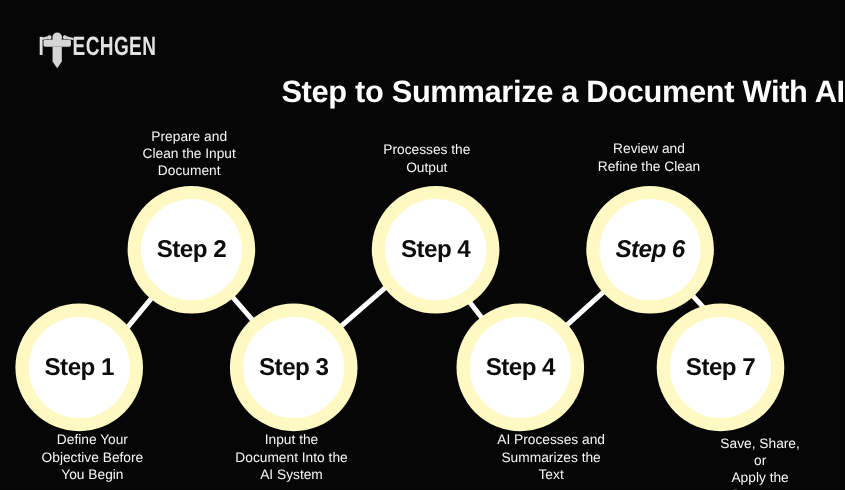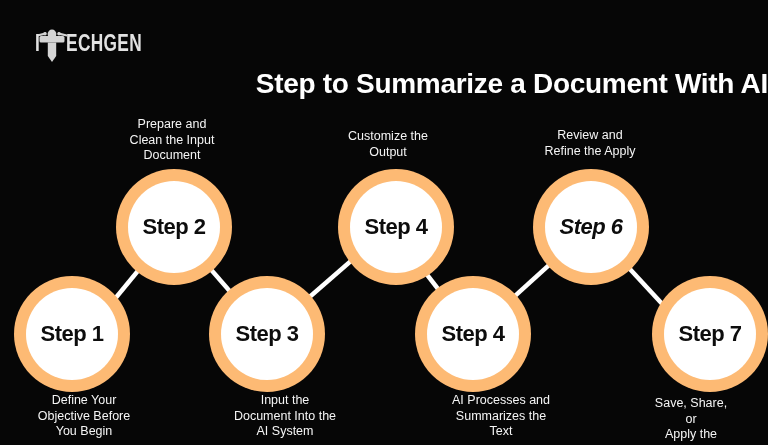--- a/index.html
+++ b/index.html
@@ -67,21 +67,21 @@
     z-index: 1;
   }
 
   
   .step-node {
     position: absolute;
     width: 116px;
     height: 116px;
     transform: translate(-50%, -50%);
     border-radius: 50%;
-    background: #fdba74;
+    background: #fef9c3;
     display: flex;
     align-items: center;
     justify-content: center;
     z-index: 2;
   }
   .step-inner {
     width: 92px;
     height: 92px;
     border-radius: 50%;
     background: #ffffff;
@@ -169,38 +169,38 @@
   <div class="step-node" style="left:473px; top:334px;">
     <div class="step-inner">
       <span class="step-label">Step 4</span>
     </div>
   </div>
   <div class="step-node" style="left:591px; top:227px;font-style:italic;">
     <div class="step-inner">
       <span class="step-label">Step 6</span>
     </div>
   </div>
-  <div class="step-node" style="left:710px; top:334px;align-items:center;">
+  <div class="step-node" style="left:655px; top:334px;align-items:center;">
     <div class="step-inner">
       <span class="step-label">Step 7</span>
     </div>
   </div>
 
   <div class="desc" style="left:84px;  top:393px;">Define Your
 Objective Before
 You Begin</div>
   <div class="desc" style="left:172px; top:117px;">Prepare and
 Clean the Input
 Document</div>
-  <div class="desc" style="left:285px; top:393px;">Input the
+  <div class="desc" style="left:265px; top:393px;">Input the
 Document Into the
 AI System</div>
-  <div class="desc" style="left:388px; top:129px;">Customize the
+  <div class="desc" style="left:388px; top:129px;">Processes the
 Output</div>
   <div class="desc" style="left:501px; top:393px;">AI Processes and
 Summarizes the
 Text</div>
   <div class="desc" style="left:590px; top:128px;">Review and
-Refine the Apply</div>
+Refine the Clean</div>
   <div class="desc" style="left:691px; top:396px;">Save, Share, or
 Apply the Summary</div>
 
 </div>
 
 </body></html>

